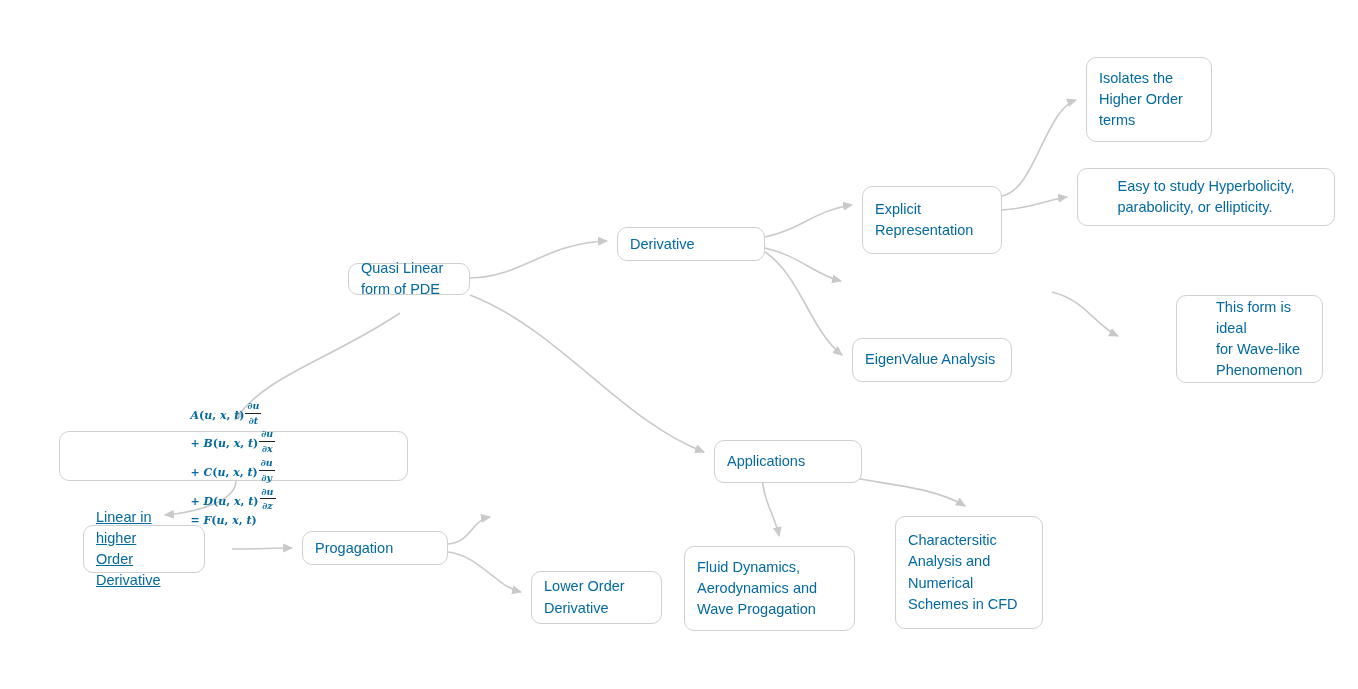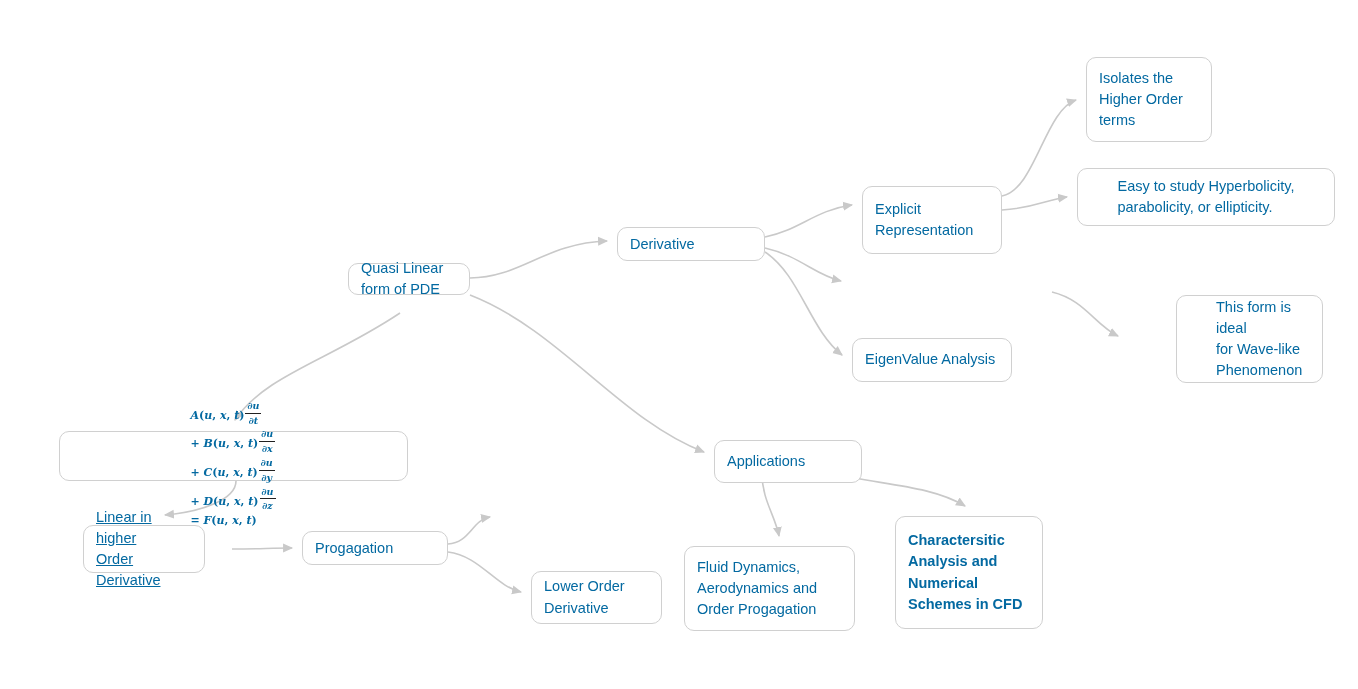--- a/index.html
+++ b/index.html
@@ -171,23 +171,23 @@
 Derivative</span>
   </div>
 
   <div class="node" style="left:714px; top:440px; width:148px; height:43px;">
     <span>Applications</span>
   </div>
 
   <div class="node" style="left:684px; top:546px; width:171px; height:85px;">
     <span>Fluid Dynamics,
 Aerodynamics and
-Order Progagation</span>
+Wave Progagation</span>
   </div>
 
-  <div class="node" style="left:895px; top:516px; width:148px; height:113px;font-weight:bold;">
+  <div class="node" style="left:895px; top:516px; width:148px; height:113px;">
     <span>Charactersitic
 Analysis and
 Numerical
 Schemes in CFD</span>
   </div>
 
 </div>
 
 </body></html>

